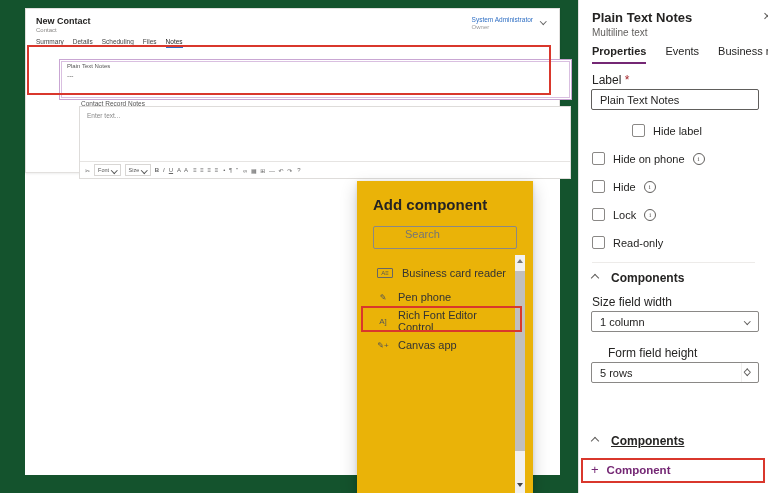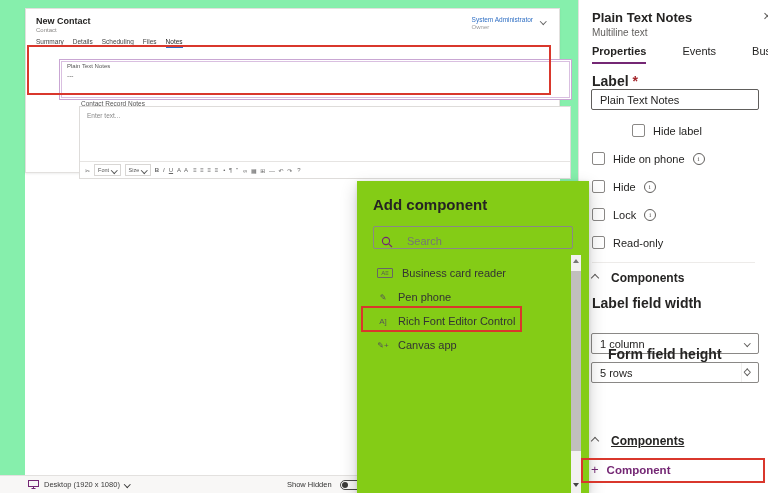--- a/index.html
+++ b/index.html
@@ -1,19 +1,19 @@
 <!DOCTYPE html>
 <html><head>
 <meta charset="utf-8">
 <style>
   html,body{margin:0;padding:0;}
   body{width:768px;height:493px;position:relative;overflow:hidden;
        font-family:"Liberation Sans",sans-serif;background:#fff;color:#252423;}
   
-  .workspace{position:absolute;left:0;top:0;width:578px;height:493px;background:#86efac;}
+  .workspace{position:absolute;left:0;top:0;width:578px;height:493px;background:#14532d;}
   .white-col{position:absolute;left:25px;top:8px;width:535px;height:467px;background:#fff;}
   .canvas-page{position:absolute;left:25px;top:8px;width:535px;height:165px;background:#fff;
                border:1px solid #e2e0de;box-sizing:border-box;box-shadow:0 1px 2px rgba(0,0,0,.07);}
   .page-head{padding:7px 0 0 10px;}
   .page-title{font-size:9px;font-weight:bold;color:#252423;}
   .page-sub{font-size:6px;color:#8a8886;margin-top:1px;}
   .canvas-tabs{display:flex;gap:9px;padding:5px 10px 0;font-size:6.5px;color:#444;}
   .ctab{padding-bottom:2px;cursor:default;}
   .ctab.active{border-bottom:1.5px solid #2f6fc4;color:#252423;}
   .owner{position:absolute;top:7px;right:26px;font-size:6.5px;line-height:1.3;}
@@ -43,25 +43,25 @@
   
   .bottom-bar{position:absolute;left:0;top:475px;width:578px;height:18px;background:#f8f7f6;
               border-top:1px solid #e3e1df;display:flex;align-items:center;font-size:7.5px;
               color:#333;z-index:2;box-sizing:border-box;}
   .device-sel{display:flex;align-items:center;gap:5px;margin-left:28px;color:#3a3a3a;}
   .show-hidden{position:absolute;left:287px;}
   .toggle{position:absolute;left:340px;top:4px;width:22px;height:10px;border:1px solid #4a4a4a;
           border-radius:6px;box-sizing:border-box;}
   .toggle-knob{position:absolute;left:1px;top:1px;width:6px;height:6px;border-radius:50%;background:#3b3a39;}
   
-  .popup{position:absolute;left:357px;top:181px;width:232px;height:312px;background:#84cc16;z-index:10;
+  .popup{position:absolute;left:357px;top:181px;width:176px;height:312px;background:#eab308;z-index:10;
          box-shadow:0 6px 16px rgba(0,0,0,.2),0 1px 4px rgba(0,0,0,.12);}
   .popup-title{padding:15px 16px 0;font-size:15px;font-weight:bold;color:#252423;}
   .popup-search{margin:13px 16px 12px;height:23px;border:1px solid #8a8886;border-radius:2px;
-                display:flex;align-items:flex-end;gap:12px;padding:0 7px;box-sizing:border-box;}
+                display:flex;align-items:flex-start;gap:22px;padding:0 7px;box-sizing:border-box;}
   .popup-search input{border:none;outline:none;font-size:11px;color:#333;width:120px;
                       font-family:"Liberation Sans",sans-serif;background:transparent;}
   .popup-list{margin-top:10px;}
   .pi{height:24px;display:flex;align-items:center;gap:9px;padding:0 20px;font-size:11px;color:#333;}
   .pi-icon{font-size:8px;color:#555;min-width:12px;text-align:center;}
   .pi-icon.boxed{border:1px solid #666;border-radius:1px;font-size:6px;padding:0 1px;height:8px;
                  line-height:8px;}
   
   .psb{position:absolute;right:8px;top:74px;bottom:0;width:10px;background:#f2f1f0;}
   .psb-up,.psb-down{position:absolute;left:0;width:10px;height:12px;display:flex;align-items:center;
@@ -71,25 +71,25 @@
           border-bottom:4px solid #777;}
   .tri-down{width:0;height:0;border-left:3px solid transparent;border-right:3px solid transparent;
             border-top:4px solid #444;}
   .psb-thumb{position:absolute;left:0;top:16px;width:10px;height:180px;background:#c1bfbd;}
   
   .panel{position:absolute;left:578px;top:0;width:190px;height:493px;background:#fff;
          border-left:1px solid #e3e1df;box-sizing:border-box;}
   .panel-title{position:absolute;left:13px;top:10px;font-size:13px;font-weight:bold;color:#252423;}
   .panel-sub{position:absolute;left:13px;top:27px;font-size:10px;color:#605e5c;}
   .panel-close{position:absolute;right:-4px;top:10px;font-size:11px;color:#605e5c;}
-  .panel-tabs{position:absolute;left:13px;top:45px;right:0;display:flex;gap:36px;font-size:11px;
+  .panel-tabs{position:absolute;left:13px;top:45px;right:0;display:flex;gap:19px;font-size:11px;
               white-space:nowrap;overflow:hidden;}
   .ptab{padding-bottom:5px;color:#252423;}
   .ptab.active{font-weight:bold;border-bottom:2px solid #742774;}
-  .fld-label{position:absolute;left:13px;font-size:14px;font-weight:bold;color:#252423;}
+  .fld-label{position:absolute;left:13px;font-size:12px;font-weight:normal;color:#252423;}
   .req{color:#a4262c;}
   .tbox{position:absolute;left:12px;width:168px;height:21px;border:1px solid #605e5c;border-radius:2px;
         box-sizing:border-box;display:flex;align-items:center;padding:0 8px;font-size:11px;color:#252423;
         background:#fff;}
   .tbox.light{border-color:#8a8886;}
   .tbox .chev{color:#605e5c;position:absolute;right:9px;}
   .spin{position:absolute;right:0;top:0;bottom:0;width:16px;border-left:1px solid #f0efee;
         display:flex;flex-direction:column;align-items:center;justify-content:center;gap:2px;color:#605e5c;}
   .cbrow{position:absolute;left:13px;display:flex;align-items:center;gap:8px;font-size:11px;color:#252423;}
   .cb{width:13px;height:13px;border:1px solid #8a8886;border-radius:2px;background:#fff;box-sizing:border-box;}
@@ -158,35 +158,20 @@
         <span class="u">U</span>
         <span class="rte-ic">A A</span>
         <span class="rte-ic">≡ ≡ ≡ ≡</span>
         <span class="rte-ic">• ¶ "</span>
         <span class="rte-ic">∞ ▦ ⊞ — ↶ ↷</span>
         <span>?</span>
       </div>
     </div>
   </div>
 
-  <div class="bottom-bar">
-    <div class="device-sel">
-      <svg width="11" height="9" viewBox="0 0 11 9">
-        <rect x="0.5" y="0.5" width="10" height="6" fill="none" stroke="#742774"></rect>
-        <line x1="3.5" y1="8.5" x2="7.5" y2="8.5" stroke="#742774"></line>
-        <line x1="5.5" y1="7" x2="5.5" y2="8.5" stroke="#742774"></line>
-      </svg>
-      <span>Desktop (1920 x 1080)</span>
-      <span class="chev small"></span>
-    </div>
-    <span class="show-hidden">Show Hidden</span>
-    <span class="toggle">
-      <span class="toggle-knob"></span>
-    </span>
-  </div>
 </div>
 
 <div class="popup">
   <div class="popup-title">Add component</div>
   <div class="popup-search">
     <svg width="12" height="12" viewBox="0 0 12 12">
       <circle cx="5" cy="5" r="3.6" fill="none" stroke="#742774" stroke-width="1.1"></circle>
       <line x1="7.8" y1="7.8" x2="11" y2="11" stroke="#742774" stroke-width="1.1"></line>
     </svg>
     <input type="text" placeholder="Search" style="">
@@ -263,22 +248,22 @@
     <span>Read-only</span>
   </div>
 
   <div class="divider" style="top:262px;"></div>
 
   <div class="sec-head" style="top:271px;">
     <span class="chev up"></span>
     <span>Components</span>
   </div>
 
-  <div class="fld-label" style="top:295px;">Label field width</div>
-  <div class="tbox light" style="top:311px;margin-top:22px;">
+  <div class="fld-label" style="top:295px;">Size field width</div>
+  <div class="tbox light" style="top:311px;">
     <span>1 column</span>
     <span class="chev small"></span>
   </div>
 
   <div class="fld-label" style="top:346px;padding-left:16px;">Form field height</div>
   <div class="tbox light" style="top:362px;">
     <span>5 rows</span>
     <span class="spin">
       <span class="chev small up"></span>
       <span class="chev small"></span>

